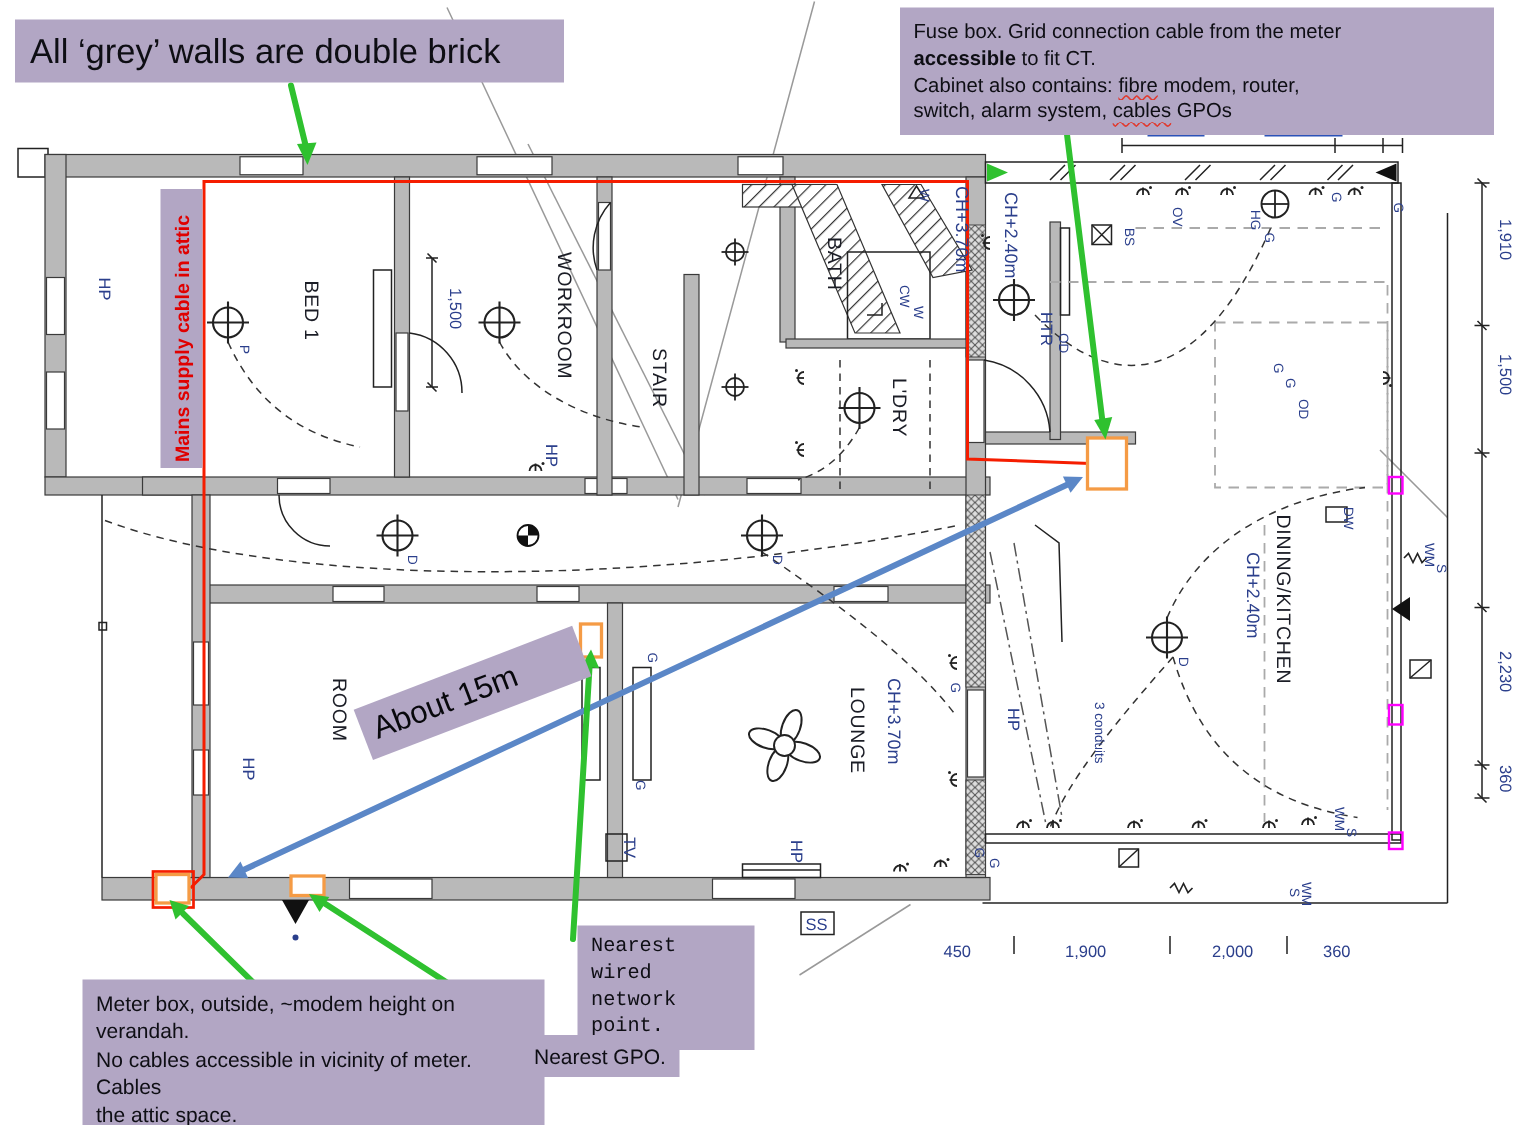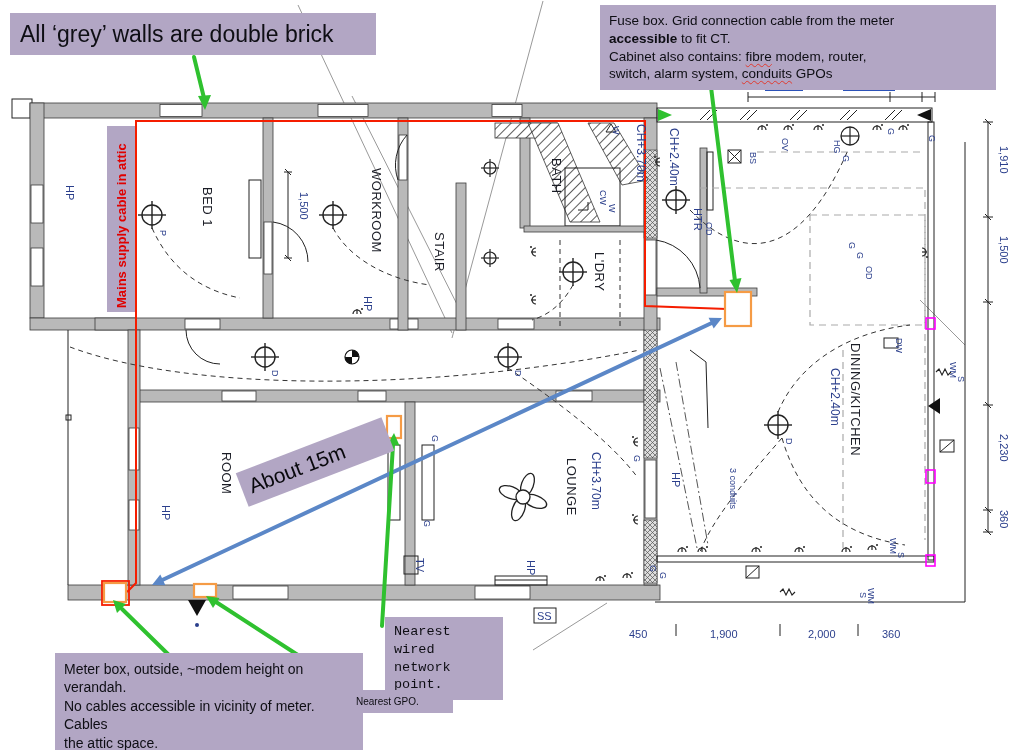--- a/index.html
+++ b/index.html
@@ -6,21 +6,21 @@
   #stage{position:relative;width:1012px;height:750px;background:#fff;overflow:hidden;
          font-family:"Liberation Sans",sans-serif;}
   #plan-svg{position:absolute;left:0;top:0;}
   .note{position:absolute;background:#b2a6c4;color:#0e0e14;line-height:1.32;}
   .note b{font-weight:bold;}
   .squig{text-decoration:underline wavy #e03a2f 1px;text-underline-offset:2px;}
   #note-greywalls{left:10px;top:13px;width:346px;padding:6px 10px;font-size:23px;}
   #note-fusebox{left:558px;top:5px;width:378px;padding:7px 9px;font-size:13.5px;margin-left:42px;}
   #note-meter{left:55px;top:653px;width:290px;padding:7px 9px;font-size:14px;}
   #note-network{left:385px;top:617px;width:100px;padding:6px 9px;font-size:13.5px;font-family:Liberation Mono, monospace;}
-  #note-gpo{left:347px;top:690px;width:88px;padding:5px 9px;font-size:10px;}
+  #note-gpo{left:347px;top:690px;width:88px;padding:5px 9px;font-size:14px;}
   #note-about{left:237px;top:444px;width:140px;padding:4px 8px;font-size:21px;
               transform:rotate(-21deg);color:#08080c;}
   svg text{font-family:"Liberation Sans",sans-serif;}
   .room{fill:#1b1d26;font-size:13px;letter-spacing:.5px;}
   .dev{fill:#2b3f8c;font-size:9px;}
   .dev11{fill:#2b3f8c;font-size:11px;}
   .dim{fill:#2b3f8c;font-size:11px;}
   .chh{fill:#2b3f8c;font-size:12px;}
   .wall{fill:#b9b9b9;stroke:#3a3a3a;stroke-width:.8;}
   .win{fill:#fff;stroke:#3a3a3a;stroke-width:.8;}
@@ -384,21 +384,21 @@
 </svg>
 
 <div class="note" id="note-greywalls">
   <span>All ‘grey’ walls are double brick</span>
 </div>
 
 <div class="note" id="note-fusebox">
   <div><span>Fuse box.  Grid connection cable from the meter</span></div>
   <div><b>accessible</b><span> to fit CT.</span></div>
   <div><span>Cabinet also contains: </span><span class="squig">fibre</span><span> modem, router,</span></div>
-  <div><span>switch, alarm system, </span><span class="squig">conduits</span><span> GPOs</span></div>
+  <div><span>switch, alarm system, </span><span class="squig">cables</span><span> GPOs</span></div>
 </div>
 
 <div class="note" id="note-meter">
   <div>Meter box, outside, ~modem height on verandah.</div>
   <div>No cables accessible in vicinity of meter. Cables</div>
   <div>the attic space.</div>
 </div>
 
 <div class="note" id="note-network">
   <div>Nearest wired</div>

